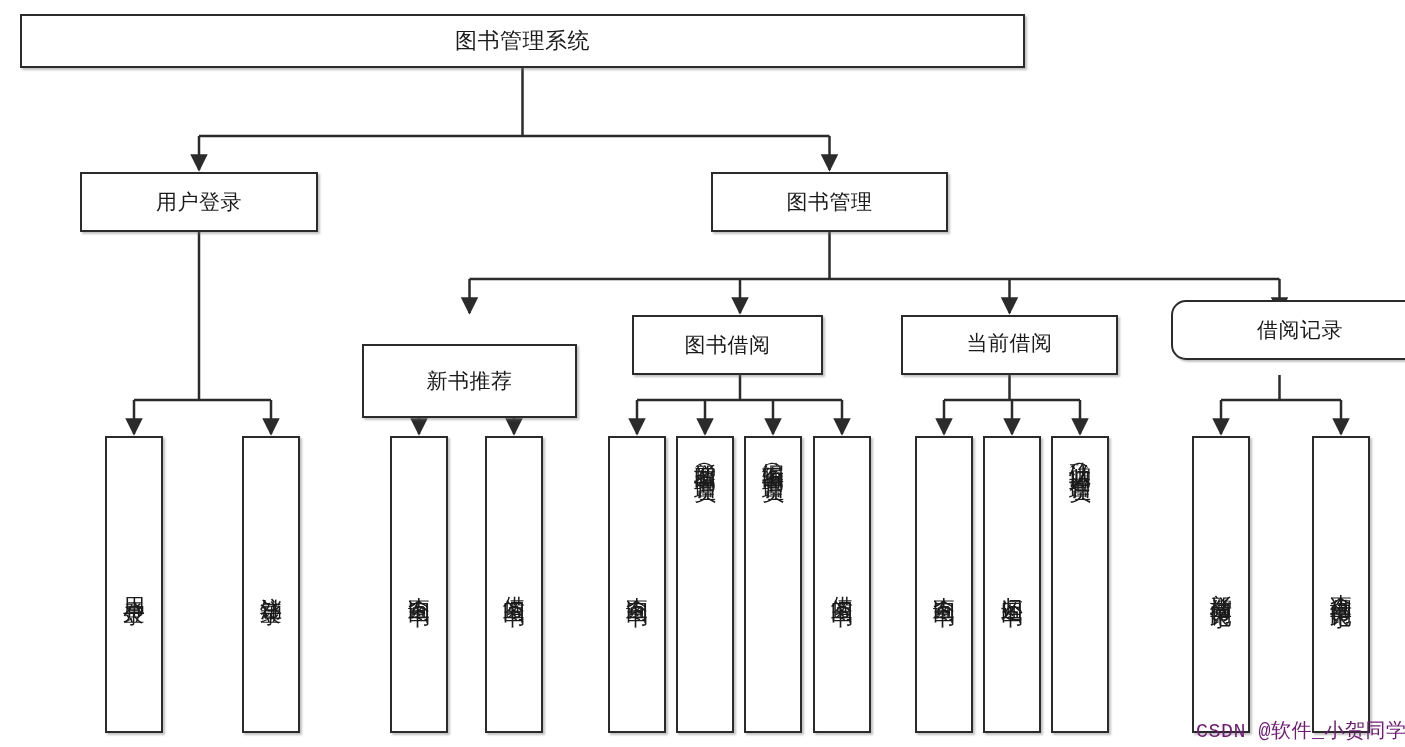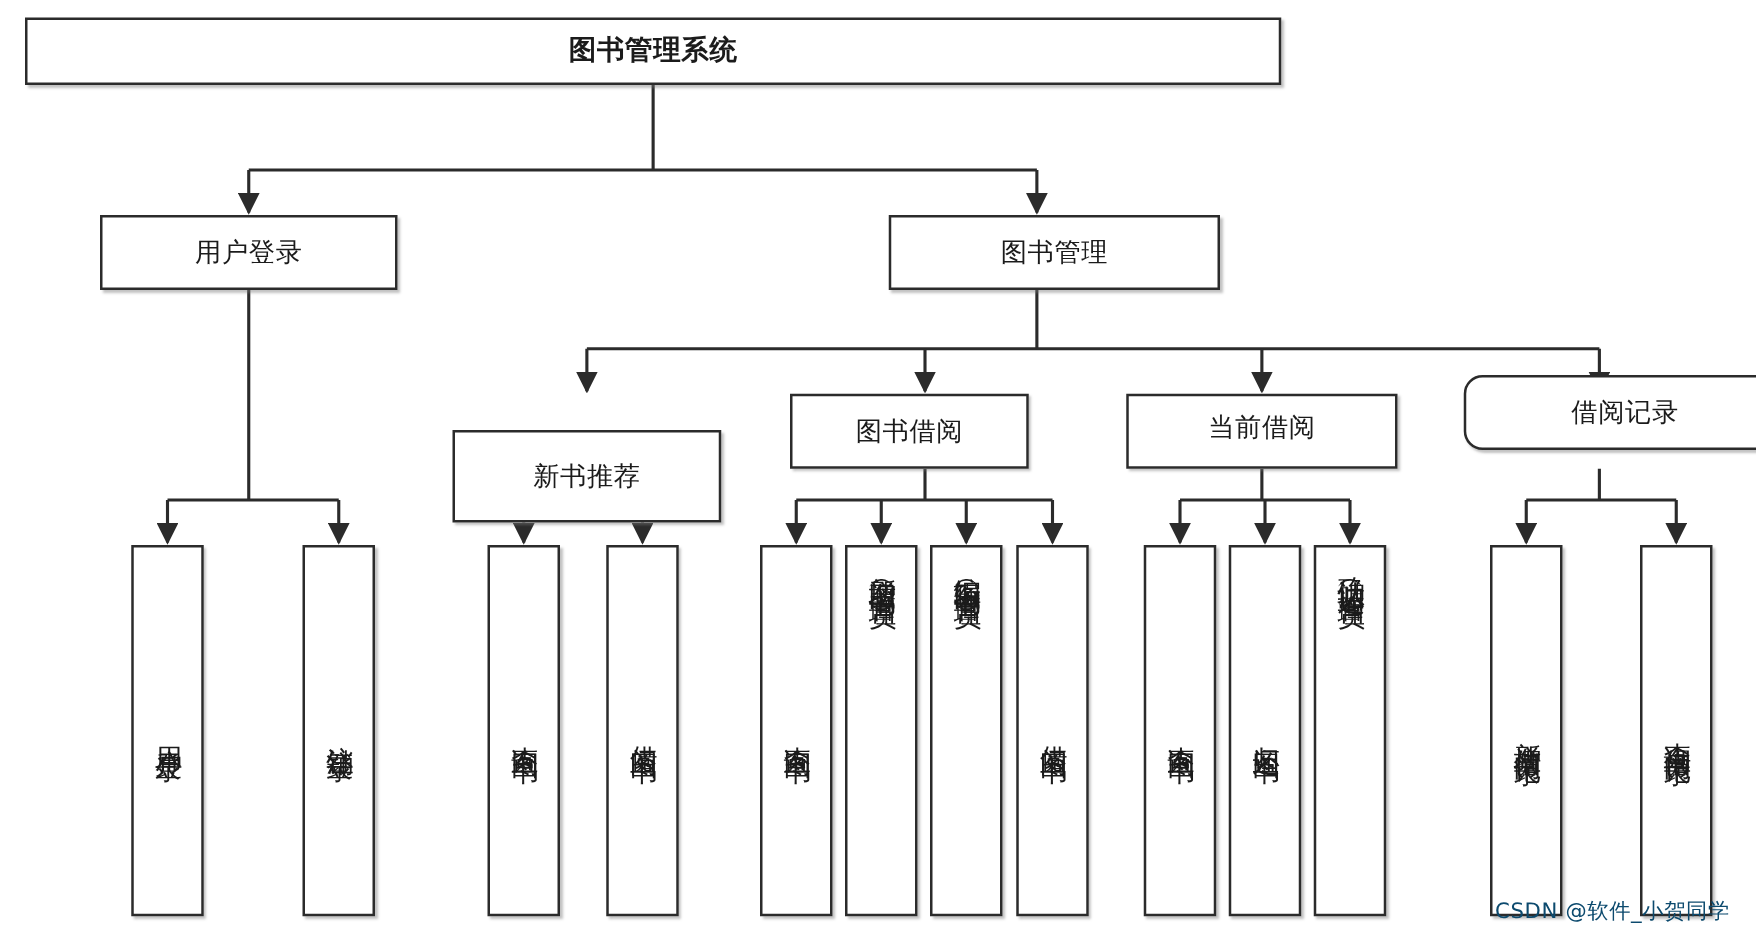--- a/index.html
+++ b/index.html
@@ -54,24 +54,25 @@
     letter-spacing: 3px;
     line-height: 1;
     white-space: nowrap;
   }
   .node.leaf.centered {
     align-items: center;
     padding-top: 0;
   }
   .watermark {
     position: absolute;
-    color: #0c4a6e;
-    font-size: 17px;
+    color: #701a75;
+    font-size: 20px;
     white-space: nowrap;
     letter-spacing: 0.5px;
+    font-family: Liberation Mono, monospace;
   }
 </style>
 </head>
 <body>
 
 <div id="canvas">
 
   <svg class="edges" viewBox="0 0 1405 747" xmlns="http://www.w3.org/2000/svg">
     <defs>
       <marker id="arrow" viewBox="0 0 10 10" refX="9" refY="5" markerWidth="7" markerHeight="7" orient="auto-start-reverse">
@@ -108,29 +109,29 @@
         <path d="M 944 400 L 944 434" marker-end="url(#arrow)"></path>
         <path d="M 1012 400 L 1012 434" marker-end="url(#arrow)"></path>
         <path d="M 1080 400 L 1080 434" marker-end="url(#arrow)"></path>
         <path d="M 1279.5 375 L 1279.5 400"></path>
         <path d="M 1221 400 L 1341 400"></path>
         <path d="M 1221 400 L 1221 434" marker-end="url(#arrow)"></path>
         <path d="M 1341 400 L 1341 434" marker-end="url(#arrow)"></path>
       </g>
   </svg>
 
-  <div class="node root" style="left: 20px; top: 14px; width: 1005px; height: 54px; font-weight: bold;">
+  <div class="node root" style="left: 20px; top: 14px; width: 1005px; height: 54px;">
     <span class="label">图书管理系统</span>
   </div>
 
   <div id="node-layer">
       <div class="node l2" style="left: 80px; top: 172px; width: 238px; height: 60px;">
         <span class="label">用户登录</span>
       </div>
-      <div class="node l2" style="left: 711px; top: 172px; width: 265px; height: 60px;">
+      <div class="node l2" style="left: 711px; top: 172px; width: 237px; height: 60px;">
         <span class="label">图书管理</span>
       </div>
       <div class="node l3" style="left: 362px; top: 315px; width: 215px; height: 74px; margin-top: 29px;">
         <span class="label">新书推荐</span>
       </div>
       <div class="node l3" style="left: 632px; top: 315px; width: 191px; height: 60px;">
         <span class="label">图书借阅</span>
       </div>
       <div class="node l3" style="left: 901px; top: 315px; width: 217px; height: 60px; font-family: Liberation Mono, monospace;">
         <span class="label">当前借阅</span>

